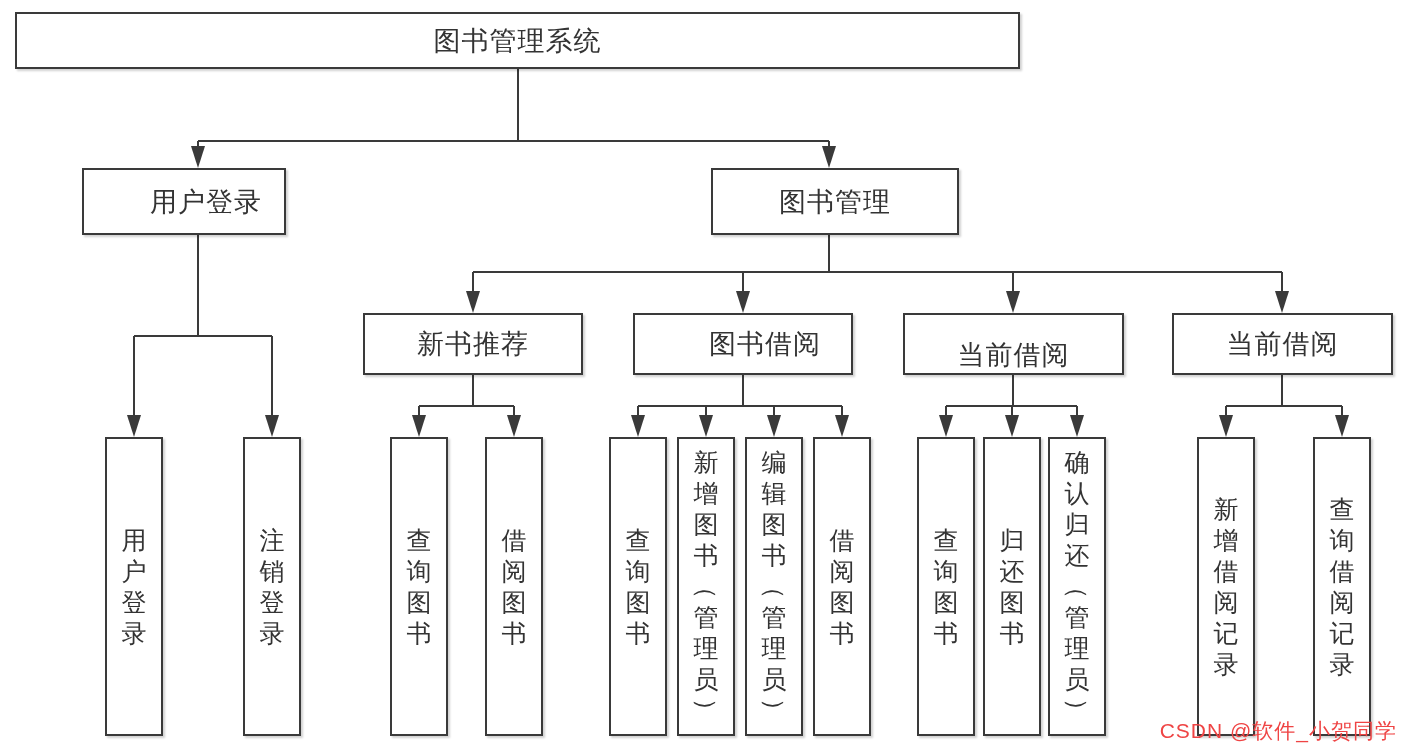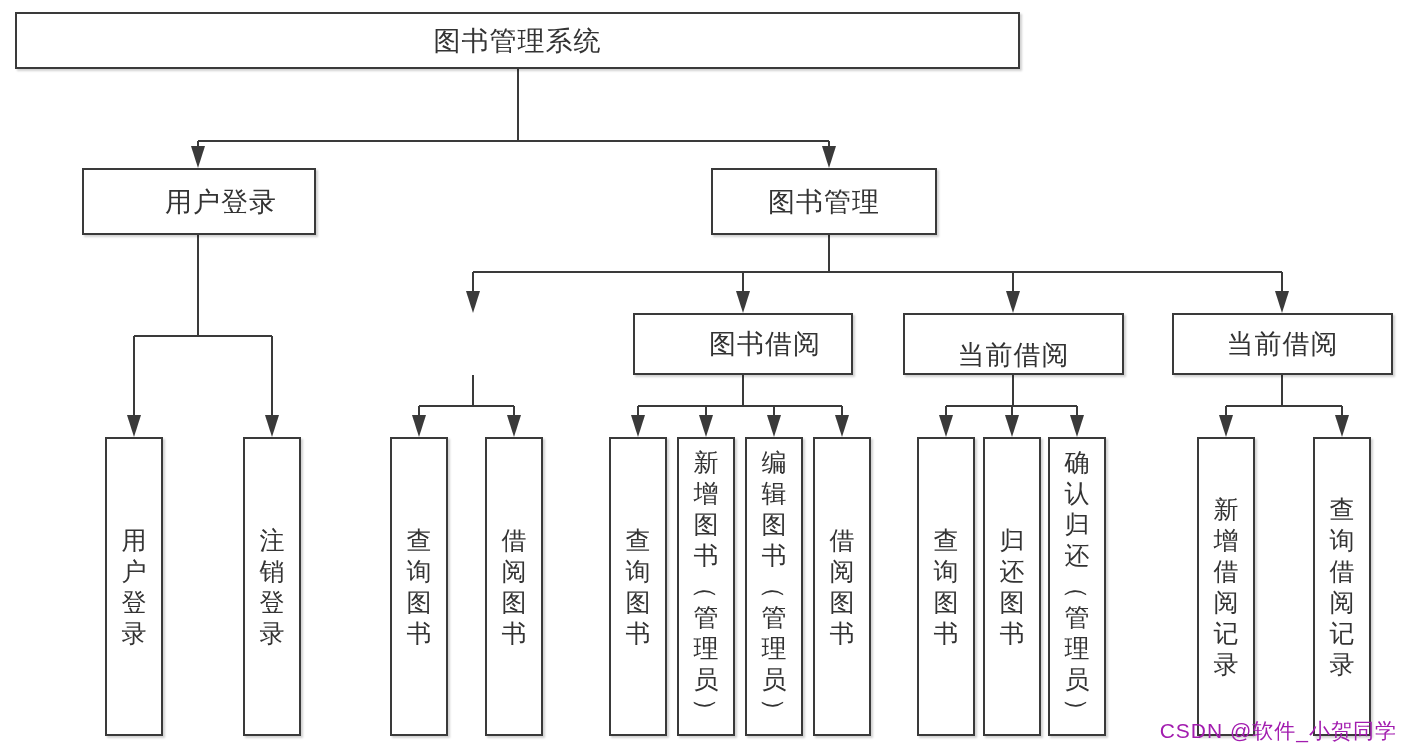--- a/index.html
+++ b/index.html
@@ -24,21 +24,21 @@
   }
   .hlabel{font-size:27px;letter-spacing:1px;white-space:nowrap;}
   .leaf{flex-direction:column;top:437px;width:58px;height:299px;}
   .vtext{display:flex;flex-direction:column;align-items:center;justify-content:center;}
   .vchar{display:block;font-size:25px;line-height:31px;text-align:center;}
   .vchar.rot{transform:rotate(90deg);}
   .watermark{
     position:absolute;
     right:8px;bottom:2px;
     font-size:21px;
-    color:#a21caf;
+    color:#ef4444;
     letter-spacing:1px;
     white-space:nowrap;
   }
 </style>
 </head>
 <body>
 
 <div class="canvas">
 
   <svg class="wires" viewBox="0 0 1405 747" xmlns="http://www.w3.org/2000/svg">
@@ -70,27 +70,30 @@
       <polygon points="1077,437 1070,415 1084,415"></polygon>
       <polygon points="1226,437 1219,415 1233,415"></polygon>
       <polygon points="1342,437 1335,415 1349,415"></polygon>
     </g>
   </svg>
 
   <div class="box" style="left:15px;top:12px;width:1005px;height:57px;align-items:center;">
     <span class="hlabel">图书管理系统</span>
   </div>
 
-  <div class="box" style="left:82px;top:168px;width:234px;height:67px;padding-left:44px;">
+  <div class="box" style="left:82px;top:168px;width:204px;height:67px;padding-left:44px;">
     <span class="hlabel">用户登录</span>
   </div>
-  <div class="box" style="left:711px;top:168px;width:226px;height:67px;">
+  <div class="box" style="left:711px;top:168px;width:248px;height:67px;">
     <span class="hlabel">图书管理</span>
   </div>
 
+  <div class="box" style="left:363px;top:313px;width:220px;height:62px;">
+    <span class="hlabel">新书推荐</span>
+  </div>
   <div class="box" style="left:633px;top:313px;width:220px;height:62px;padding-left:44px;">
     <span class="hlabel">图书借阅</span>
   </div>
   <div class="box" style="left:903px;top:313px;width:221px;height:62px;align-items:flex-end;">
     <span class="hlabel">当前借阅</span>
   </div>
   <div class="box" style="left:1172px;top:313px;width:221px;height:62px;">
     <span class="hlabel">当前借阅</span>
   </div>
 

